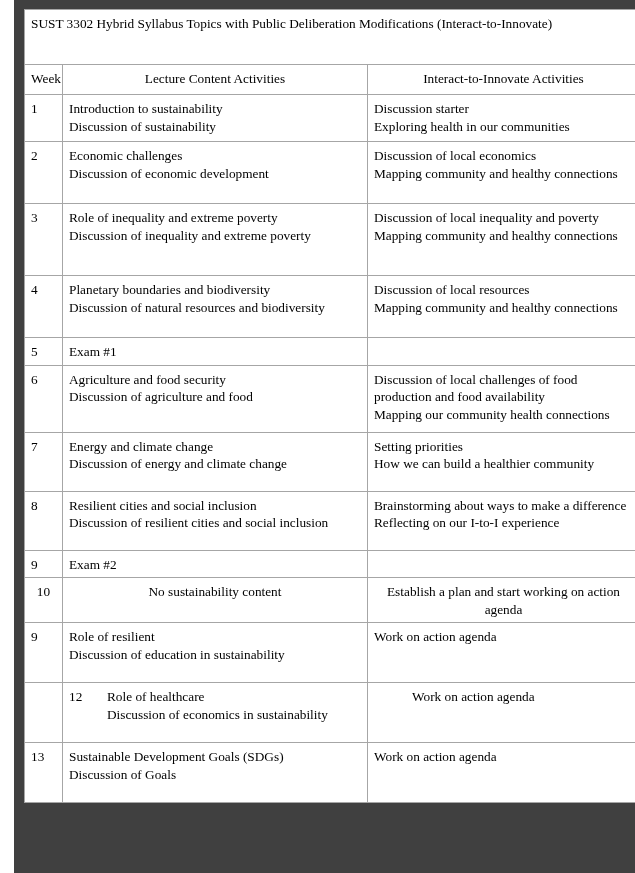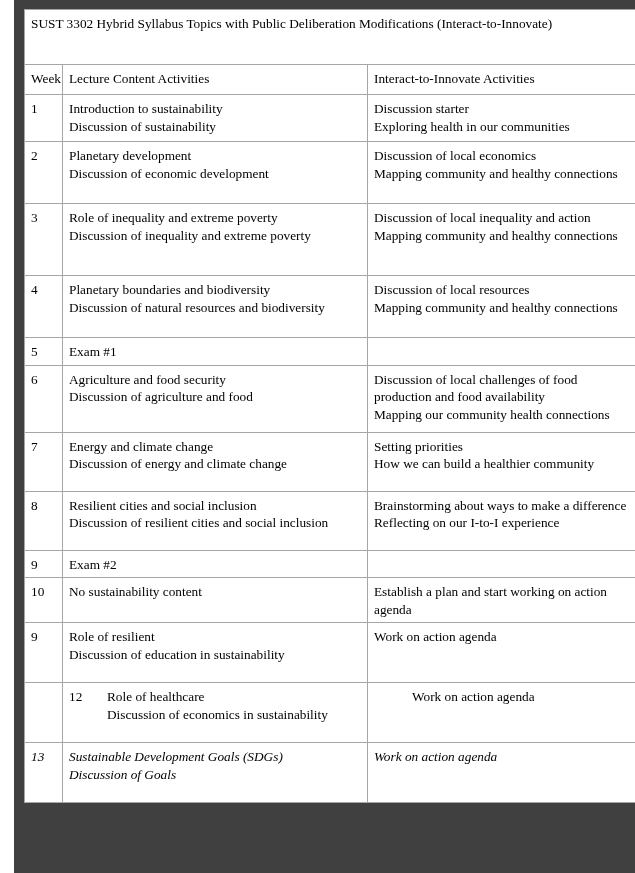--- a/index.html
+++ b/index.html
@@ -45,34 +45,34 @@
     height: 45px;
     font-size: 13.6px;
   }
   td.week-cell { text-align: left; }
 
   .cell-line { display: block; white-space: normal; }
   .cell-line:empty { display: none; }
 
   
   tr.r-title td { height: 45px; }
-  tr.r-head td  { height: 20px; }
+  tr.r-head td  { height: 20px; text-align: center; }
   tr.r-1 td  { height: 37px; }
   tr.r-2 td  { height: 52px; }
   tr.r-3 td  { height: 62px; }
   tr.r-4 td  { height: 52px; }
   tr.r-5 td  { height: 16px; }
   tr.r-6 td  { height: 57px; }
   tr.r-7 td  { height: 49px; }
   tr.r-8 td  { height: 49px; }
   tr.r-9 td  { height: 16px; }
-  tr.r-10 td { height: 31px; }
+  tr.r-10 td { height: 31px; text-align: center; }
   tr.r-11 td { height: 50px; }
   tr.r-12 td { height: 50px; padding-left: 44px; }
-  tr.r-13 td { height: 50px; font-style: italic; }
+  tr.r-13 td { height: 50px; }
   tr.r-14 td { height: 38px; }
 </style>
 </head>
 <body>
 
 <div class="page">
   <table class="syllabus">
     <colgroup>
       <col class="col-week">
       <col class="col-lect">
@@ -94,36 +94,36 @@
             <span class="cell-line">Discussion of sustainability</span>
           </td>
           <td>
             <span class="cell-line">Discussion starter</span>
             <span class="cell-line">Exploring health in our communities</span>
           </td>
         </tr>
         <tr class="r-2">
           <td class="week-cell">2</td>
           <td>
-            <span class="cell-line">Planetary development</span>
+            <span class="cell-line">Economic challenges</span>
             <span class="cell-line">Discussion of economic development</span>
           </td>
           <td>
             <span class="cell-line">Discussion of local economics</span>
             <span class="cell-line">Mapping community and healthy connections</span>
           </td>
         </tr>
         <tr class="r-3">
           <td class="week-cell">3</td>
           <td>
             <span class="cell-line">Role of inequality and extreme poverty</span>
             <span class="cell-line">Discussion of inequality and extreme poverty</span>
           </td>
           <td>
-            <span class="cell-line">Discussion of local inequality and action</span>
+            <span class="cell-line">Discussion of local inequality and poverty</span>
             <span class="cell-line">Mapping community and healthy connections</span>
           </td>
         </tr>
         <tr class="r-4">
           <td class="week-cell">4</td>
           <td>
             <span class="cell-line">Planetary boundaries and biodiversity</span>
             <span class="cell-line">Discussion of natural resources and biodiversity</span>
           </td>
           <td>

